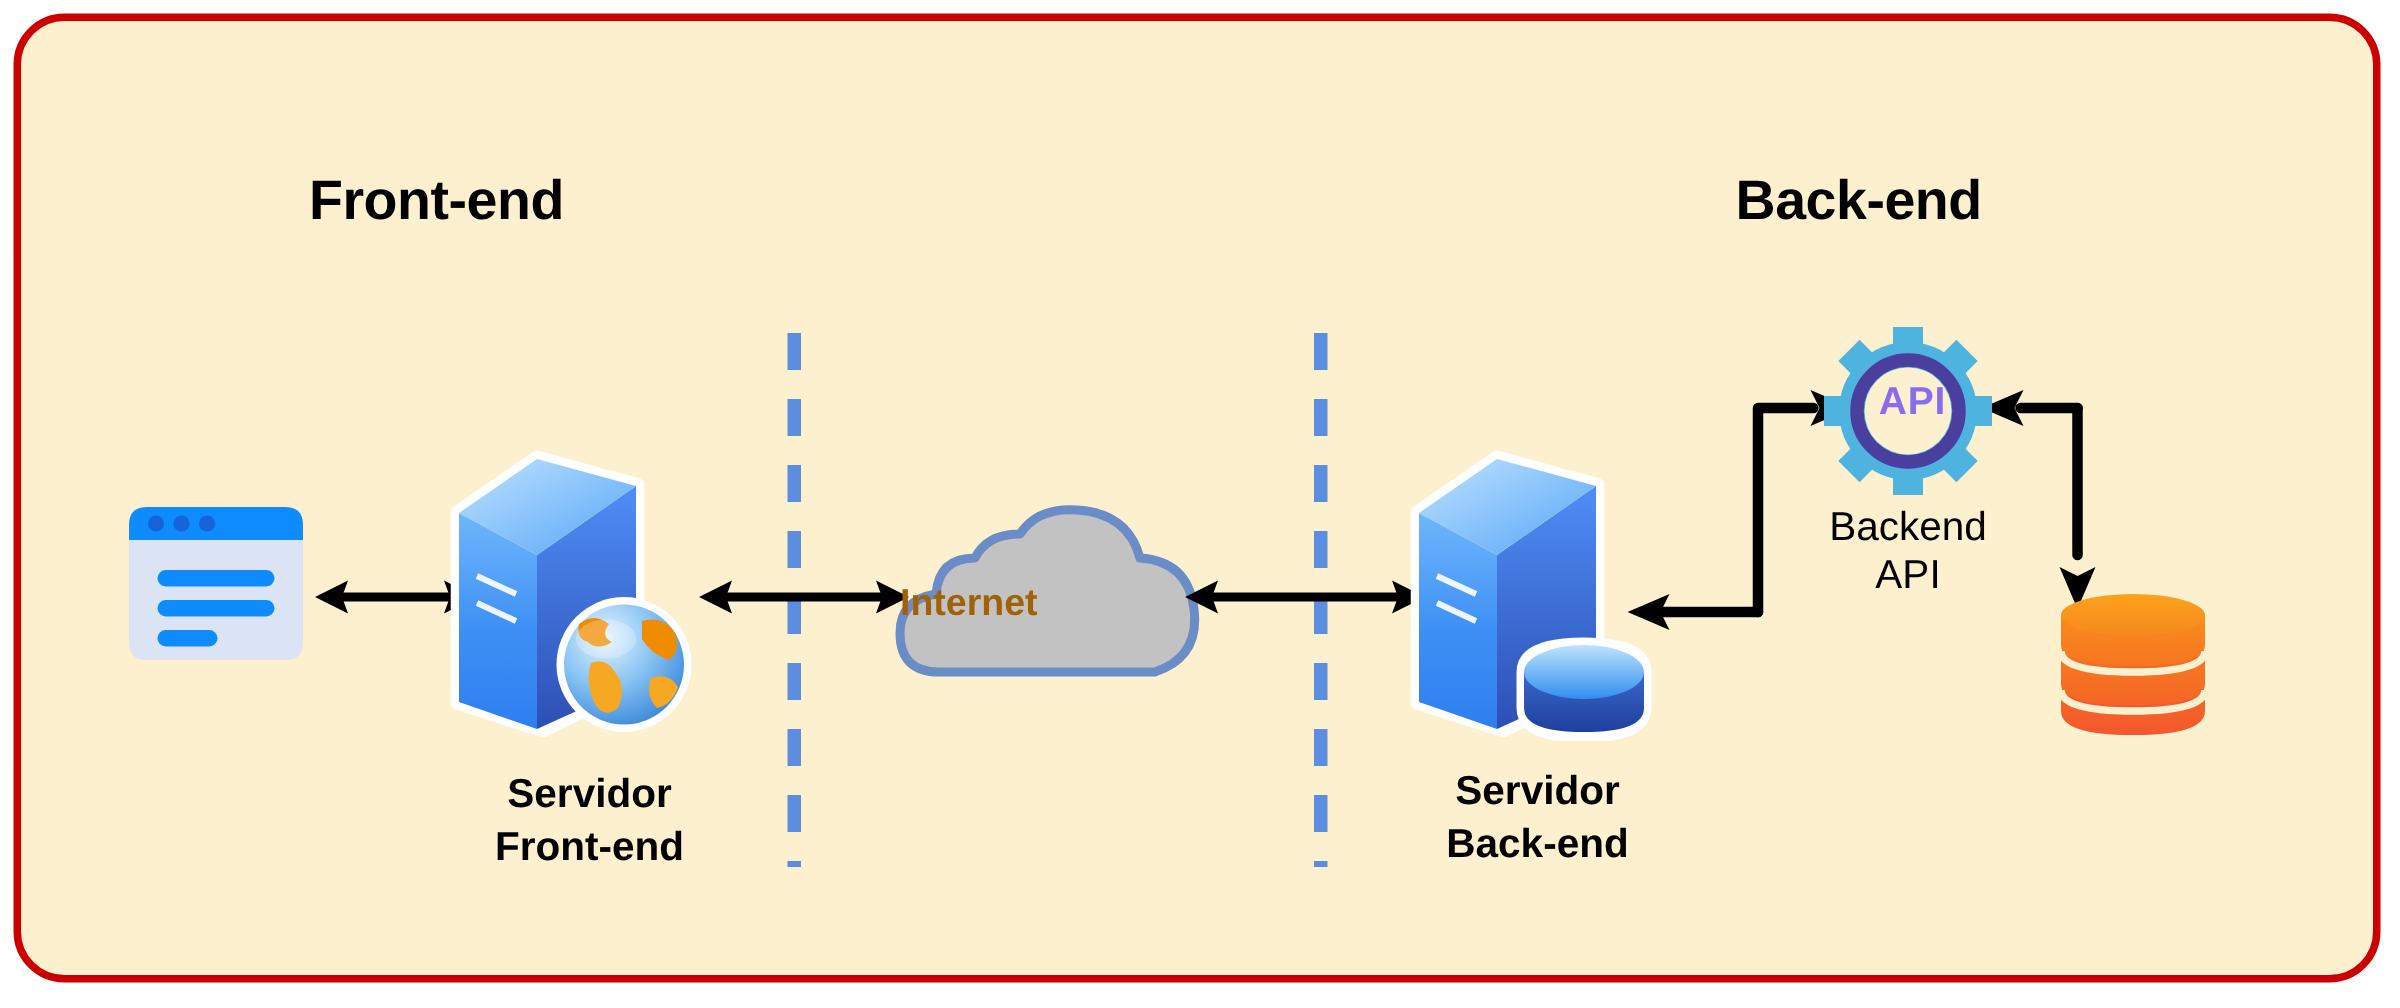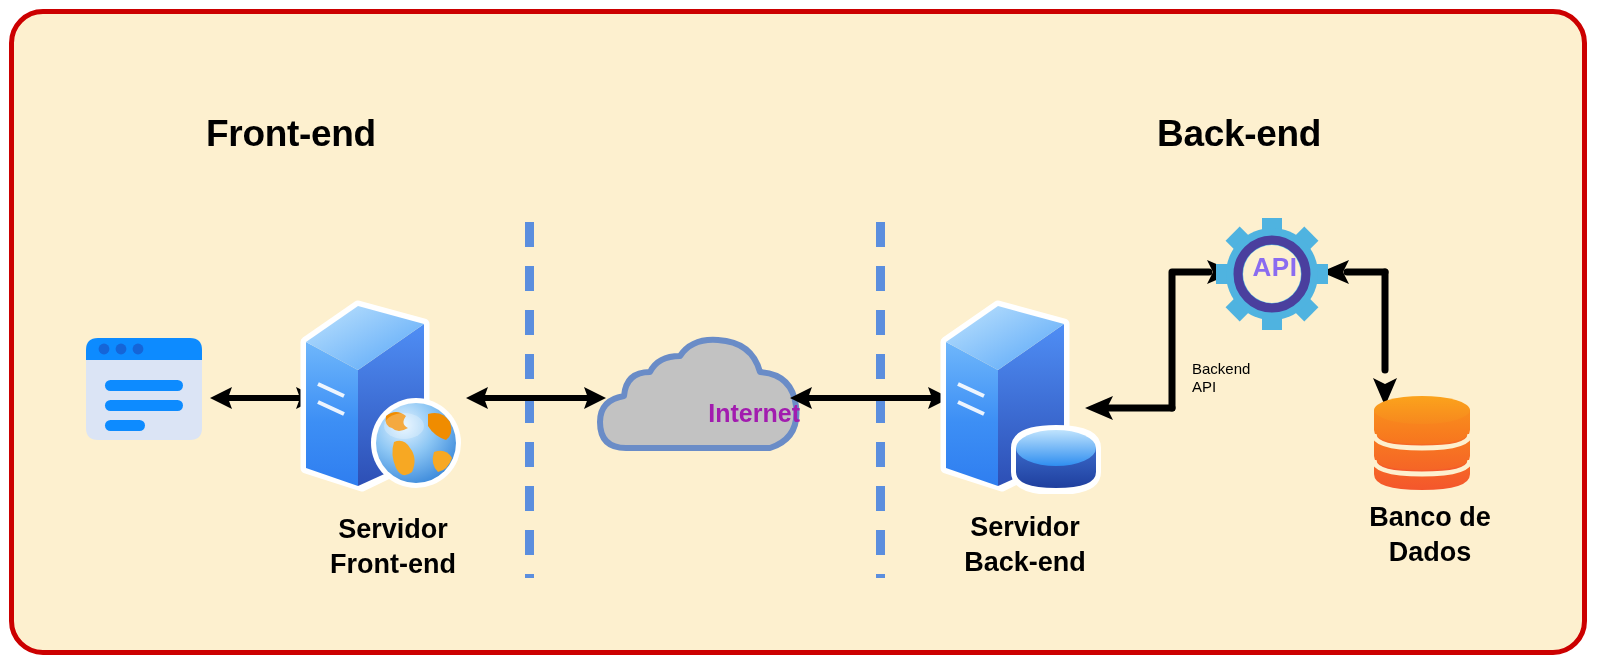--- a/index.html
+++ b/index.html
@@ -50,26 +50,26 @@
   #label-cliente     { left: 48px;  top: 516px; width: 200px; }
   #label-srv-front   { left: 293px; top: 512px; width: 200px; }
   #label-srv-back    { left: 925px; top: 510px; width: 200px; }
   #label-db          { left: 1330px; top: 500px; width: 200px; }
 
   #label-api {
     position: absolute;
     left: 1192px;
     top: 336px;
     width: 160px;
-    font-size: 15px;
+    font-size: 27px;
     font-weight: normal;
     color: #000000;
+    text-align: center;
     line-height: 1.18;
     white-space: pre-line;
-    margin-top: 24px;
   }
 
   .divider {
     position: absolute;
     top: 222px;
     width: 9px;
     height: 356px;
     background: repeating-linear-gradient(
       to bottom,
       #5b8ede 0px, #5b8ede 25px,
@@ -77,26 +77,26 @@
     );
   }
   #divider-left  { left: 525px; }
   #divider-right { left: 876px; }
 
   .icon-abs { position: absolute; }
 
   #cloud-text {
     position: absolute;
     left: 600px;
-    top: 399px;
+    top: 388px;
     width: 200px;
-    text-align: right;
+    text-align: left;
     font-size: 25px;
     font-weight: bold;
-    color: #a21caf;
+    color: #a16207;
   }
   #api-text {
     position: absolute;
     left: 1232px;
     top: 252px;
     width: 86px;
     text-align: center;
     font-size: 26px;
     font-weight: bold;
     color: #8a6cf0;
@@ -298,18 +298,16 @@
     <ellipse cx="54" cy="22" rx="48" ry="14" fill="url(#dbTop)"></ellipse>
 
     <path d="M6 46 Q6 60 54 60 Q102 60 102 46" fill="none" stroke="#fdf0cf" stroke-width="5"></path>
     <path d="M6 72 Q6 86 54 86 Q102 86 102 72" fill="none" stroke="#fdf0cf" stroke-width="5"></path>
   </svg>
 
   <div class="node-label" id="label-srv-front">Servidor
 Front-end</div>
   <div class="node-label" id="label-srv-back">Servidor
 Back-end</div>
-  <div class="node-label" id="label-db">Banco de
-Dados</div>
   <div id="label-api">Backend
 API</div>
 
 </div>
 
 </body></html>

